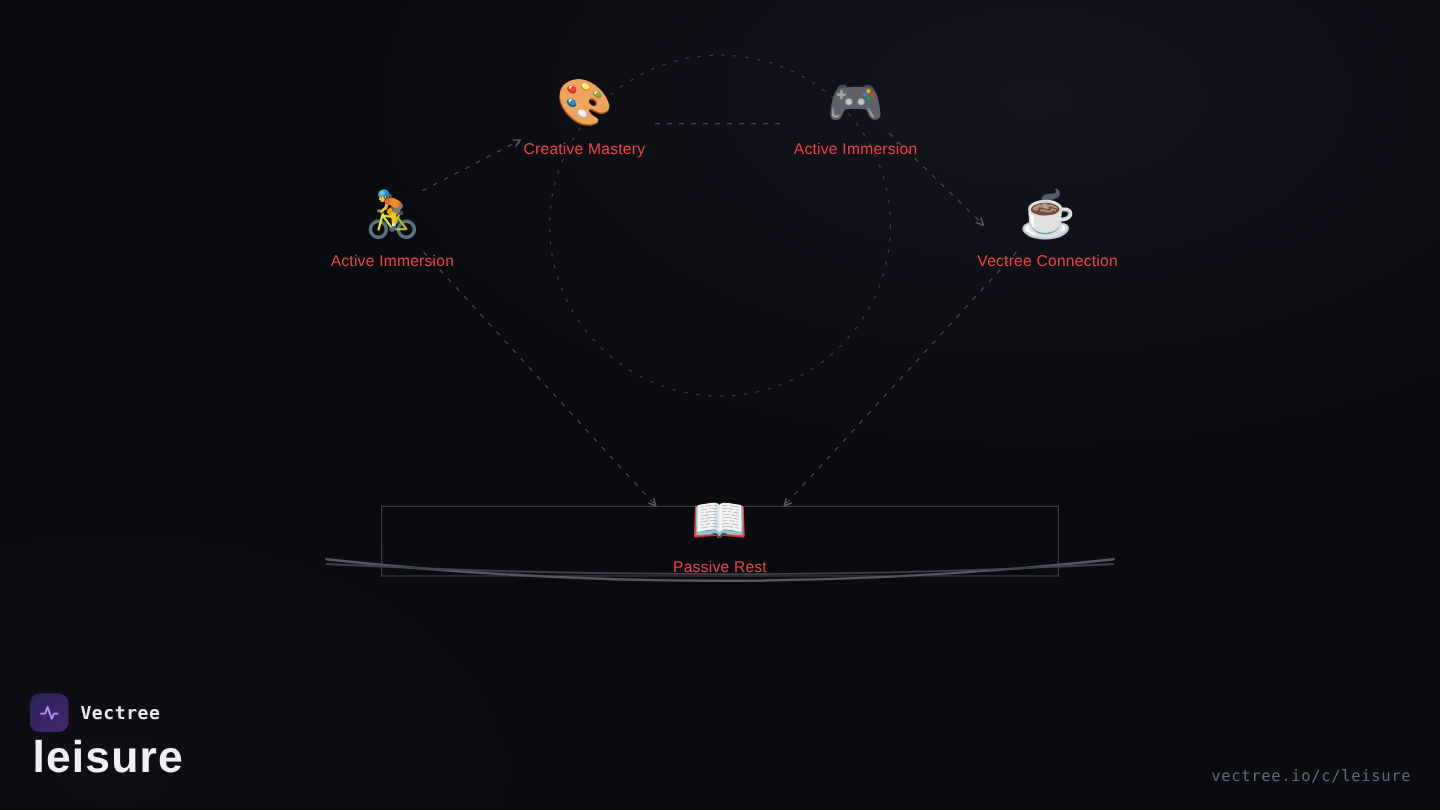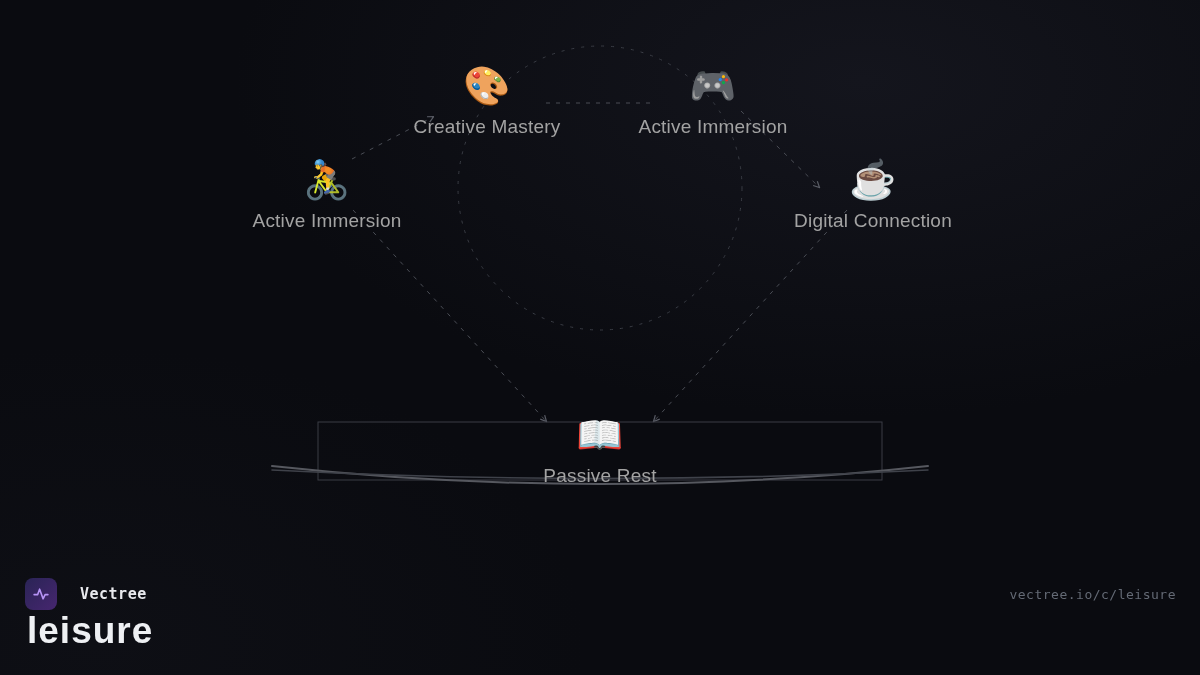--- a/index.html
+++ b/index.html
@@ -30,37 +30,37 @@
   }
   .node .emoji {
     display: block;
     font-size: 38px;
     line-height: 44px;
     filter: saturate(0.95);
   }
   .node .label {
     display: inline-block;
     margin-top: 8px;
-    font-size: 19px;
-    color: #a3a3a3;
+    font-size: 13px;
+    color: #ef4444;
     letter-spacing: 0.2px;
   }
   .node-creative  { left: 487px; top: 64px; }
   .node-digital   { left: 713px; top: 64px; }
   .node-active    { left: 327px; top: 158px; }
   .node-social    { left: 873px; top: 158px; }
   .node-passive   { left: 600px; top: 413px; }
 
   
   .brand-row {
     position: absolute;
     left: 25px; top: 578px;
     display: flex;
     align-items: center;
-    gap: 23px;
+    gap: 10px;
   }
   .logo-badge {
     width: 32px; height: 32px;
     border-radius: 8px;
     background: linear-gradient(135deg, #2a2456 0%, #46266f 100%);
     display: flex;
     align-items: center;
     justify-content: center;
   }
   .brand-name {
@@ -74,21 +74,21 @@
     position: absolute;
     left: 27px; top: 610px;
     font-family: Liberation Sans, sans-serif;
     font-weight: bold;
     font-size: 37px;
     color: #eef0f3;
     letter-spacing: 1px;
   }
   .page-url {
     position: absolute;
-    right: 24px; top: 587px;
+    right: 24px; top: 640px;
     font-family: "DejaVu Sans Mono", monospace;
     font-size: 13px;
     color: #646a75;
     letter-spacing: 0.5px;
   }
 </style>
 </head>
 <body>
 
 <svg class="diagram-svg" viewBox="0 0 1200 675">
@@ -126,21 +126,21 @@
   <span class="label">Active Immersion</span>
 </div>
 
 <div class="node node-active">
   <span class="emoji">🚴</span>
   <span class="label">Active Immersion</span>
 </div>
 
 <div class="node node-social">
   <span class="emoji">☕</span>
-  <span class="label">Digital Connection</span>
+  <span class="label">Vectree Connection</span>
 </div>
 
 <div class="node node-passive">
   <span class="emoji">📖</span>
   <span class="label">Passive Rest</span>
 </div>
 
 <div class="brand-row">
   <div class="logo-badge">
     <svg width="22" height="22" viewBox="0 0 32 32">

